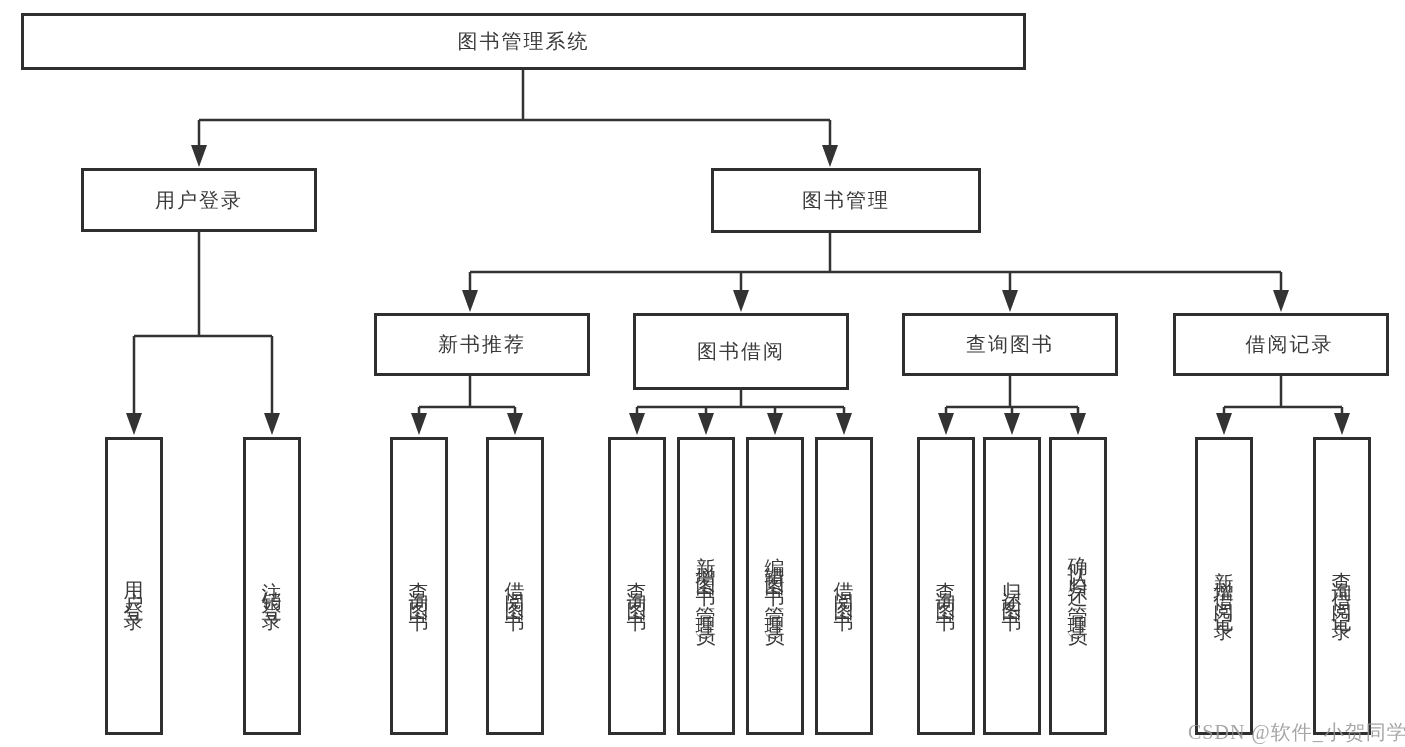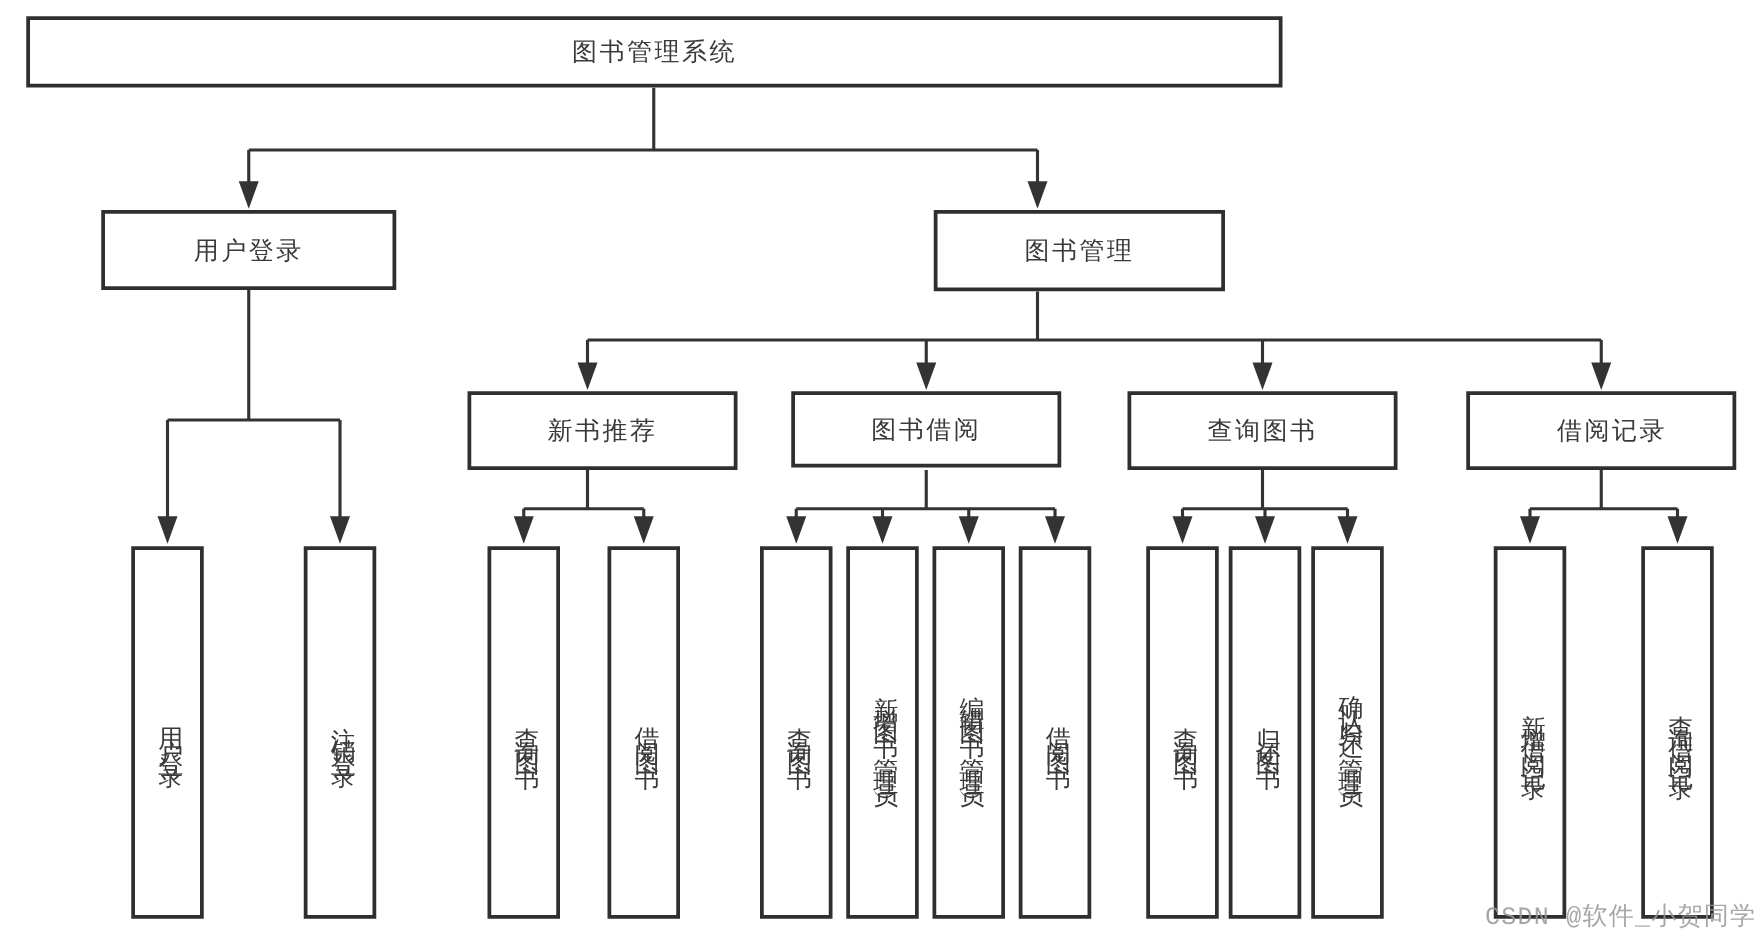--- a/index.html
+++ b/index.html
@@ -1,21 +1,21 @@
 <!DOCTYPE html>
 <html><head>
 <meta charset="utf-8">
 <style>
   html, body { margin: 0; padding: 0; background: #ffffff; }
   #stage {
     position: relative;
     width: 1405px;
     height: 747px;
     background: #ffffff;
-    font-family: Liberation Mono, monospace;
+    font-family: Liberation Serif, serif;
     overflow: hidden;
   }
   #wires {
     position: absolute;
     left: 0; top: 0;
     width: 1405px; height: 747px;
     z-index: 1;
   }
   #wires path {
     stroke: #333333;
@@ -105,24 +105,24 @@
     <g>
       <path d="M1281,376 V407 M1224,407 H1342 M1224,407 V416 M1342,407 V416"></path>
       <polygon points="1216,413 1232,413 1224,435"></polygon>
       <polygon points="1334,413 1350,413 1342,435"></polygon>
     </g>
   </svg>
 
   <div class="box h" style="left:21px; top:13px; width:1005px; height:57px;">图书管理系统</div>
 
   <div class="box h" style="left:81px; top:168px; width:236px; height:64px;">用户登录</div>
-  <div class="box h" style="left:747px; top:168px; width:233px; height:65px;">图书管理</div>
+  <div class="box h" style="left:711px; top:168px; width:270px; height:65px;">图书管理</div>
 
   <div class="box h" style="left:362px; top:313px; width:216px; height:63px;margin-left:12px;">新书推荐</div>
-  <div class="box h" style="left:633px; top:313px; width:216px; height:61px;">图书借阅</div>
+  <div class="box h" style="left:633px; top:313px; width:216px; height:77px;">图书借阅</div>
   <div class="box h" style="left:902px; top:313px; width:216px; height:63px;">查询图书</div>
   <div class="box h" style="left:1173px; top:313px; width:216px; height:63px;padding-left:17px;">借阅记录</div>
 
   <div class="box v" style="left:105px; top:437px; width:58px; height:298px;">用户登录</div>
   <div class="box v" style="left:243px; top:437px; width:58px; height:298px;">注销登录</div>
 
   <div class="box v" style="left:390px; top:437px; width:58px; height:298px;">查询图书</div>
   <div class="box v" style="left:486px; top:437px; width:58px; height:298px;">借阅图书</div>
 
   <div class="box v" style="left:608px; top:437px; width:58px; height:298px;">查询图书</div>

